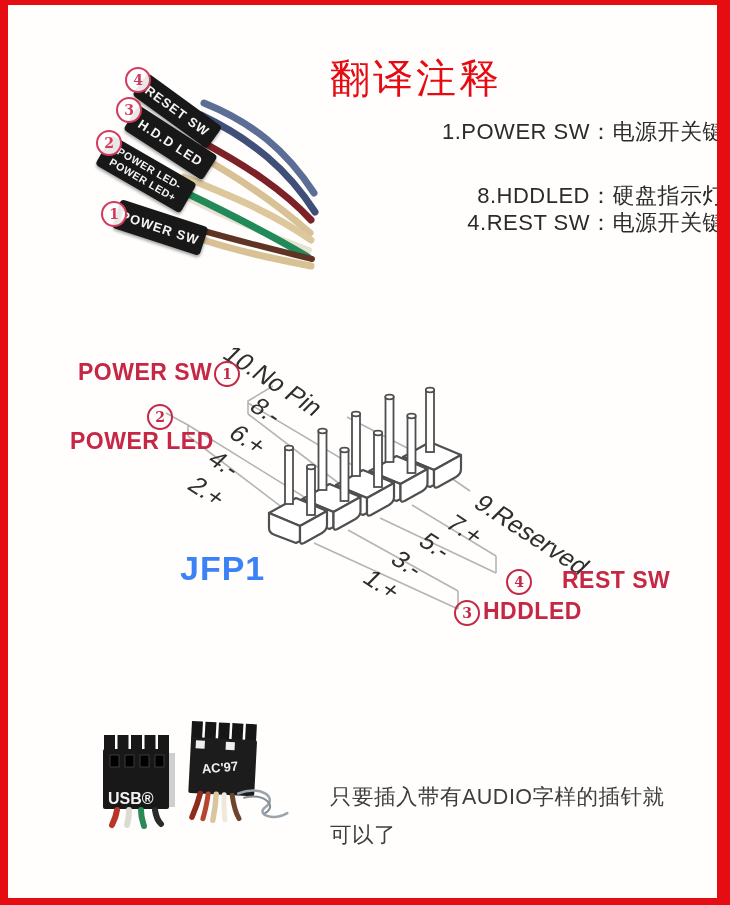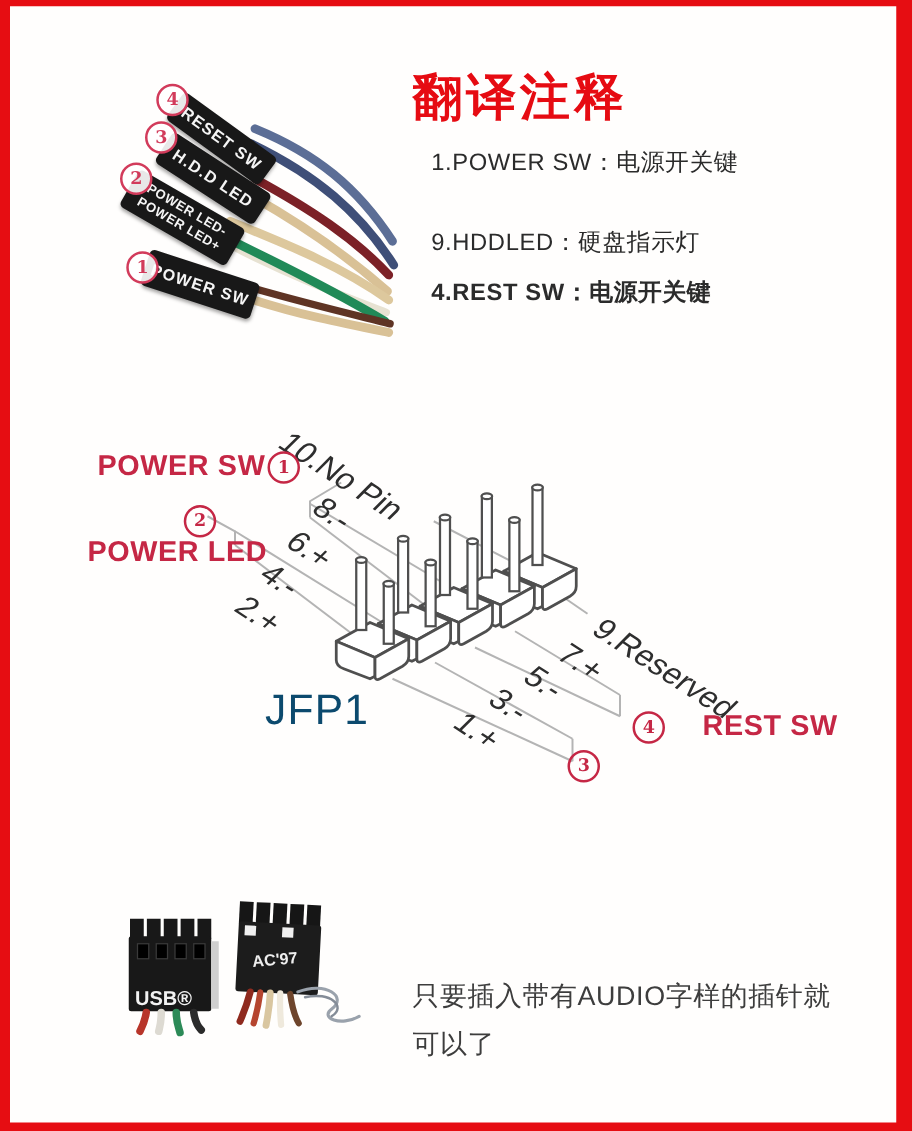--- a/index.html
+++ b/index.html
@@ -30,24 +30,24 @@
     font-family:"DejaVu Serif","Liberation Serif",serif;
   }
   
   .dlabel{position:absolute;color:#c52745;font-weight:bold;font-size:23px;letter-spacing:0.5px;white-space:nowrap;}
   .dcircle{
     position:absolute;width:22px;height:22px;border-radius:50%;
     border:2px solid #c52745;color:#c52745;background:transparent;
     font-weight:bold;font-size:14px;display:flex;align-items:center;justify-content:center;
     font-family:"DejaVu Serif","Liberation Serif",serif;
   }
-  .jfp1{position:absolute;left:172px;top:544px;font-size:34px;font-weight:normal;color:#0c4a6e;letter-spacing:1px;margin-left:32px;}
-  
-  .notes-title{position:absolute;left:322px;top:52px;font-size:40px;line-height:42px;font-weight:bold;color:#e60b12;letter-spacing:3px;}
-  .note-line{position:absolute;left:337px;width:380px;height:32px;font-size:19px;color:#2b2b2b;letter-spacing:0.5px;white-space:nowrap;}
+  .jfp1{position:absolute;left:172px;top:544px;font-size:34px;font-weight:bold;color:#3b82f6;letter-spacing:1px;}
+  
+  .notes-title{position:absolute;left:322px;top:52px;font-size:40px;line-height:42px;font-weight:normal;color:#e60b12;letter-spacing:3px;}
+  .note-line{position:absolute;left:337px;width:380px;height:32px;font-size:22px;color:#2b2b2b;letter-spacing:0.5px;white-space:nowrap;text-align:right;}
   
   .usb-line{position:absolute;left:322px;width:400px;height:37px;font-size:21.5px;color:#3d3d3d;letter-spacing:0.5px;white-space:nowrap;}
   .pinlabel{font-size:25px;fill:#2e2e2e;font-family:"Liberation Sans","DejaVu Sans",sans-serif;}
   .leader{stroke:#b4b4b4;stroke-width:1.6;fill:none;}
   .bf{fill:#ffffff;stroke:#4f4f4f;stroke-width:2.2;stroke-linejoin:round;}
   .pin{fill:#ffffff;stroke:#4f4f4f;stroke-width:1.8;}
   .wire{fill:none;stroke-linecap:round;}
 </style>
 </head>
 <body>
@@ -197,32 +197,33 @@
     <span class="l1">POWER SW</span>
   </div>
 
   <div class="ncircle" style="left:117px;top:62px;">4</div>
   <div class="ncircle" style="left:108px;top:92px;">3</div>
   <div class="ncircle" style="left:88px;top:125px;">2</div>
   <div class="ncircle" style="left:93px;top:196px;">1</div>
 
   <div class="notes-title">翻译注释</div>
   <div class="note-line" style="top:112px;">1.POWER SW：电源开关键</div>
-  <div class="note-line" style="top:176px;">9.HDDLED：硬盘指示灯</div>
-  <div class="note-line" style="top:216px;font-weight:bold;">4.REST SW：电源开关键</div>
+  <div class="note-line" style="top:176px;">8.HDDLED：硬盘指示灯</div>
+  <div class="note-line" style="top:203px;">4.REST SW：电源开关键</div>
 
   <div class="dlabel" style="left:70px;top:354px;">POWER SW</div>
   <div class="dcircle" style="left:206px;top:356px;">1</div>
 
   <div class="dcircle" style="left:139px;top:399px;">2</div>
   <div class="dlabel" style="left:62px;top:423px;text-align:right;">POWER LED</div>
 
   <div class="dcircle" style="left:498px;top:564px;">4</div>
   <div class="dlabel" style="left:528px;top:562px;margin-left:26px;">REST SW</div>
 
   <div class="dcircle" style="left:446px;top:595px;">3</div>
+  <div class="dlabel" style="left:475px;top:593px;">HDDLED</div>
 
   <div class="jfp1">JFP1</div>
 
   <div class="usb-line" style="top:777px;">只要插入带有AUDIO字样的插针就</div>
   <div class="usb-line" style="top:814.5px;">可以了</div>
 
 </div>
 
 </body></html>

